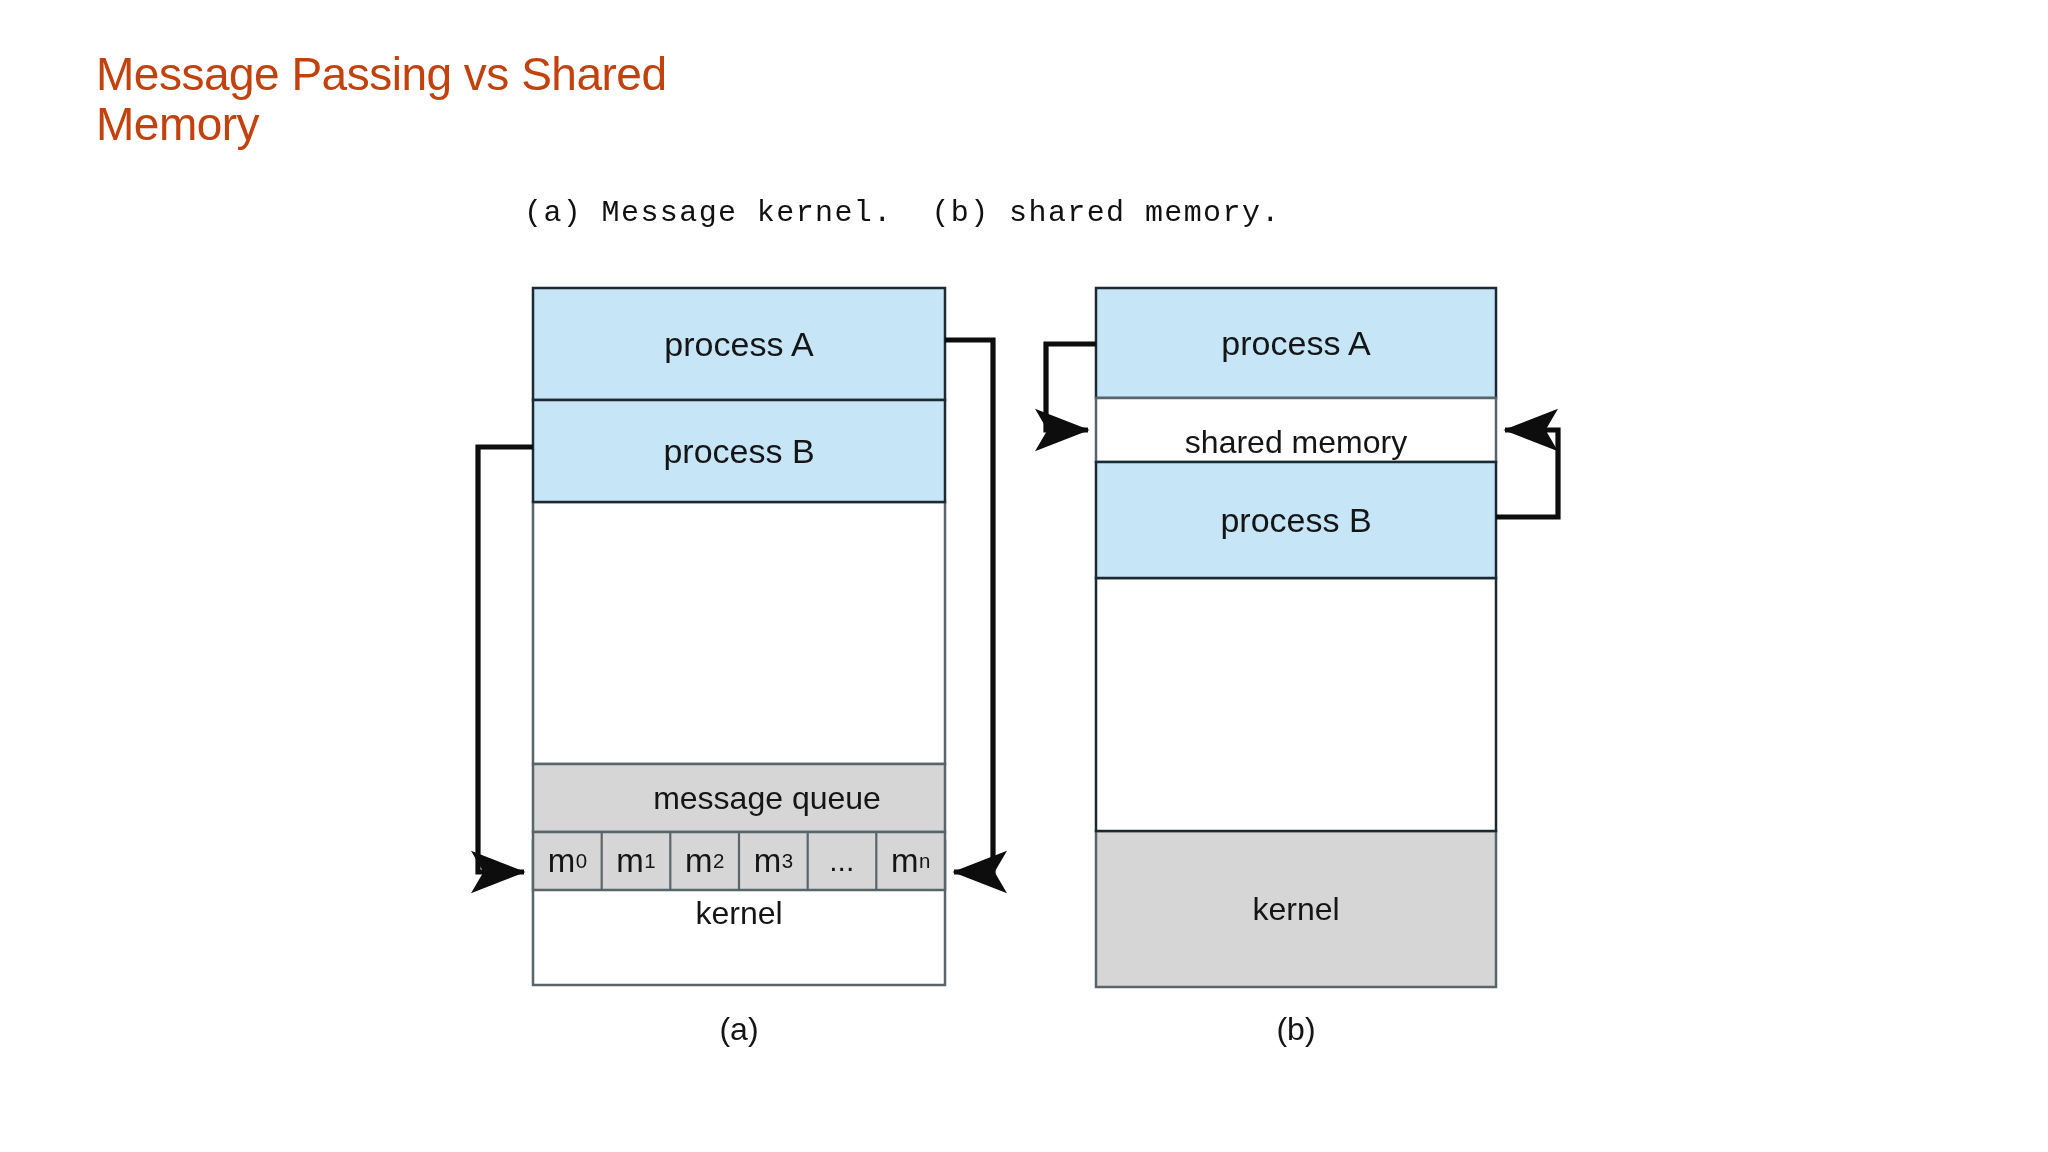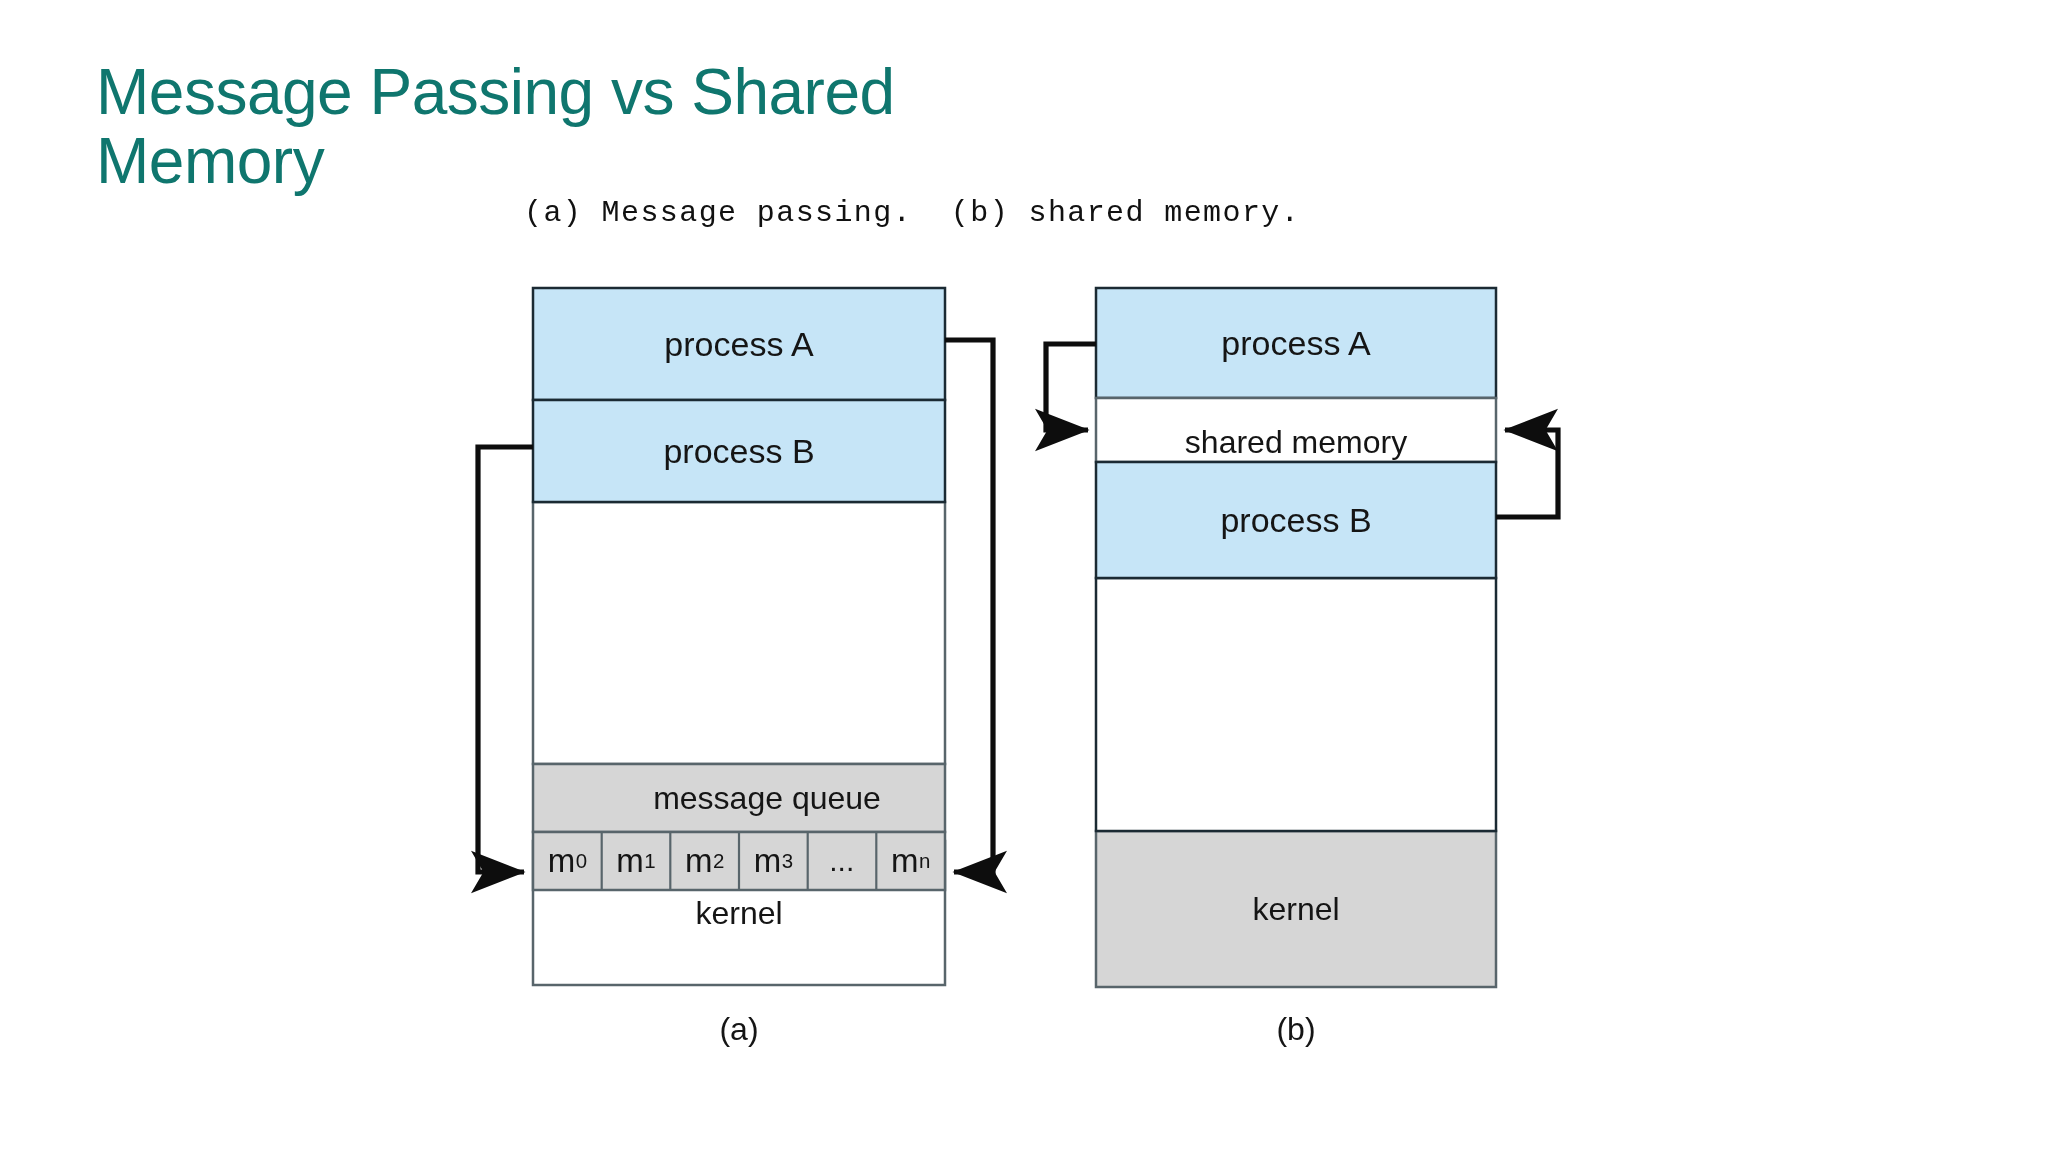--- a/index.html
+++ b/index.html
@@ -14,27 +14,27 @@
     position: relative;
     overflow: hidden;
     font-family: "Liberation Sans", sans-serif;
     color: #000000;
   }
 
   
   #slide-title {
     position: absolute;
     left: 96px;
-    top: 58px;
+    top: 50px;
     width: 1000px;
     font-family: "Liberation Sans", sans-serif;
-    font-size: 64px;
+    font-size: 46px;
     line-height: 1.08;
     font-weight: 400;
-    color: #0f766e;
+    color: #c2410c;
     letter-spacing: -0.5px;
     white-space: pre-line;
   }
 
   
   #figure-caption {
     position: absolute;
     left: 524px;
     top: 196px;
     font-family: "Liberation Mono", "DejaVu Sans Mono", monospace;
@@ -76,21 +76,21 @@
     vertical-align: -0.28em;
     margin-left: 0.5px;
   }
 </style>
 </head>
 <body>
 
 <div id="slide-title">Message Passing vs Shared
 Memory</div>
 
-<div id="figure-caption">(a) Message passing.  (b) shared memory.</div>
+<div id="figure-caption">(a) Message kernel.  (b) shared memory.</div>
 
 <div id="figure">
 <svg width="2048" height="1152" viewBox="0 0 2048 1152" xmlns="http://www.w3.org/2000/svg">
   <defs>
     <marker id="ah" markerWidth="11" markerHeight="9" refX="10.2" refY="4.5" orient="auto" markerUnits="strokeWidth">
       <path d="M0,0.4 L10.5,4.5 L0,8.6 L2.4,4.5 Z" fill="#0d0d0d"></path>
     </marker>
   </defs>
 
   <g>

